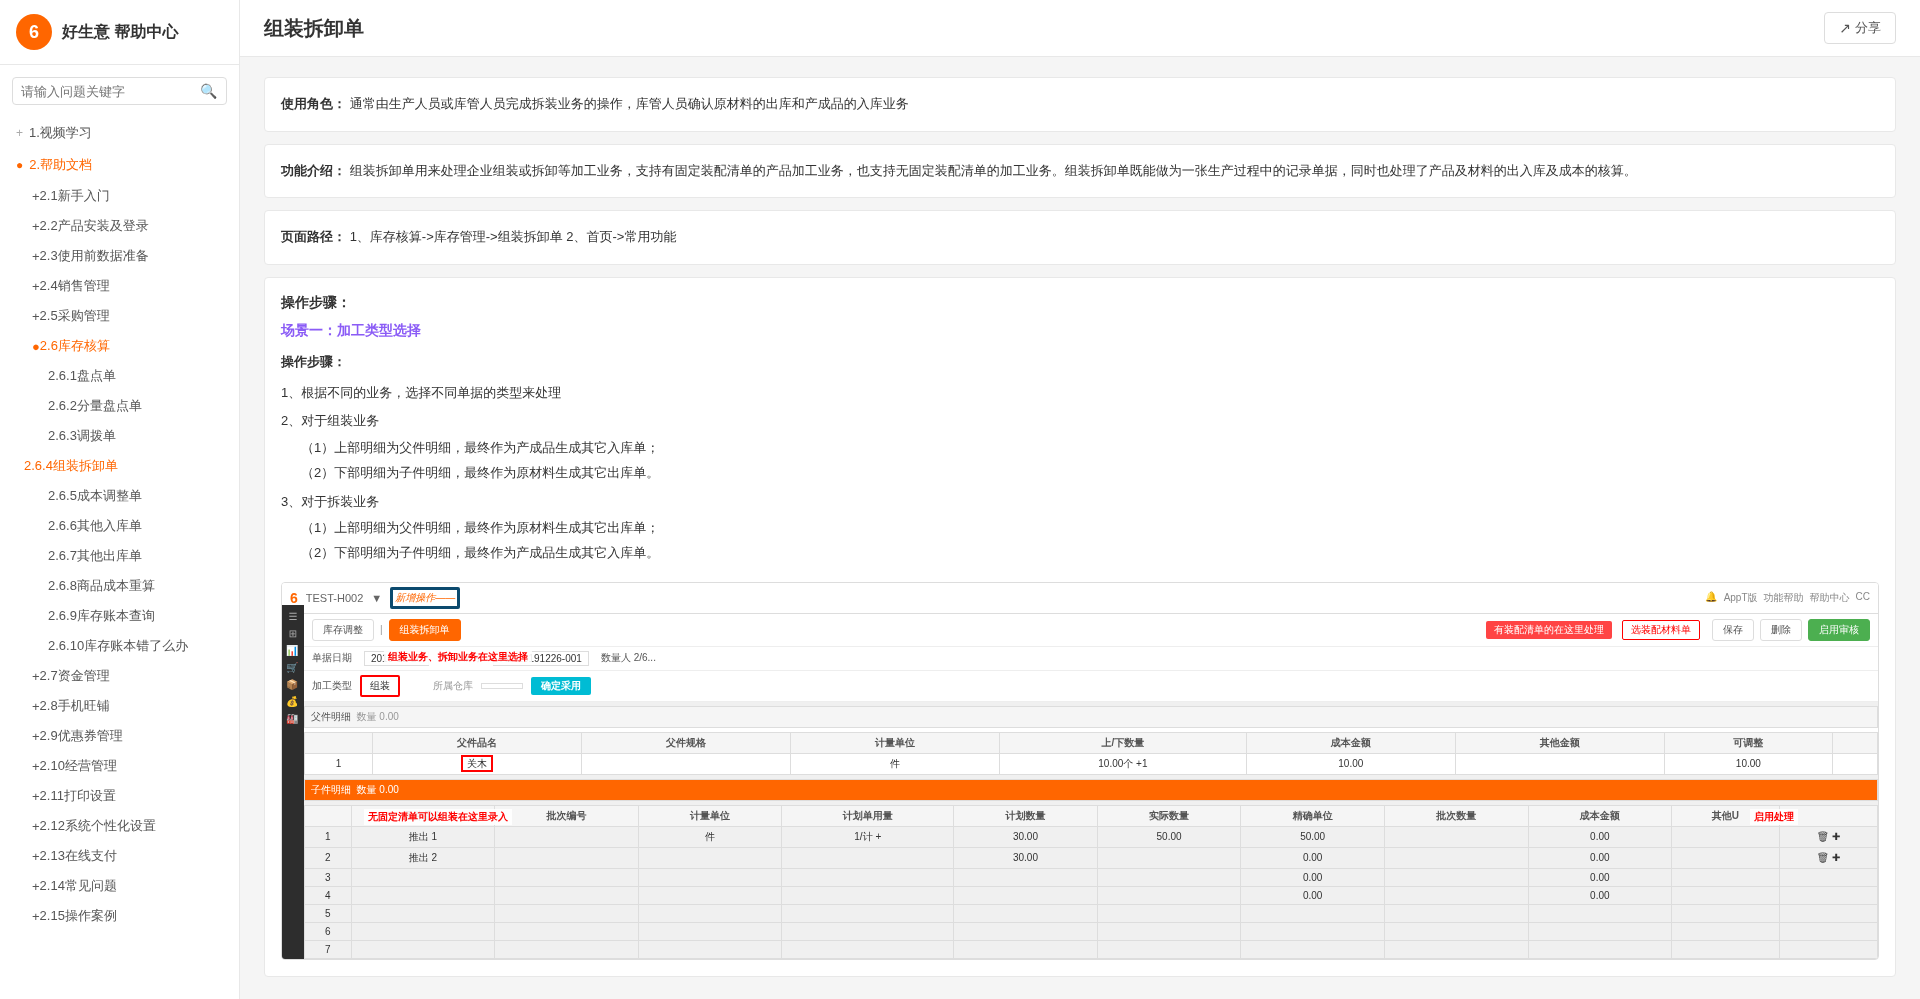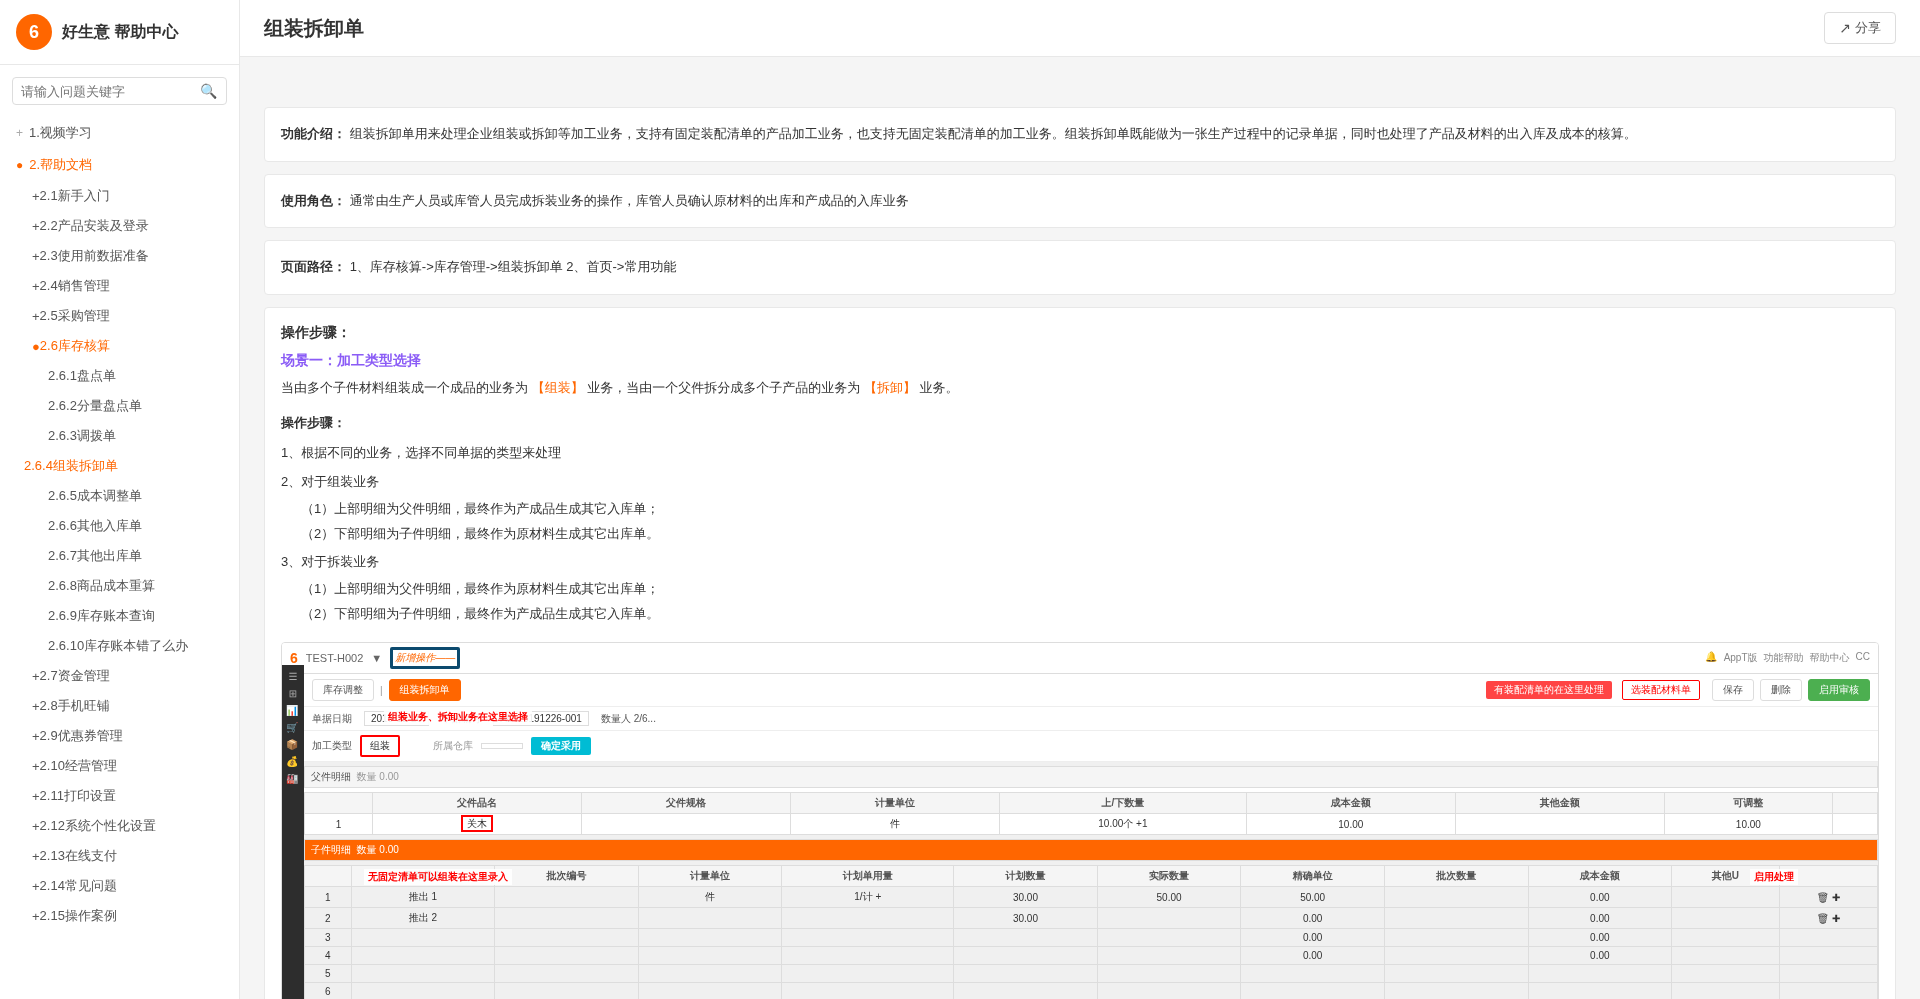--- a/index.html
+++ b/index.html
@@ -66,21 +66,20 @@
     }
     .nav-sub-item.active { color: #f60; font-weight: 500; }
 
     
     .main-content {
       flex: 1;
       display: flex;
       flex-direction: column;
       overflow: hidden;
       background: #f5f5f5;
-      gap: 30px;
     }
     .top-bar {
       background: #fff;
       border-bottom: 1px solid #e8e8e8;
       padding: 12px 24px;
       display: flex;
       align-items: center;
       justify-content: space-between;
     }
     .page-title-text {
@@ -326,53 +325,46 @@
     <button class="share-btn">
       <span style="font-size:14px;">↗</span>
       <span>分享</span>
     </button>
   </div>
 
   <div class="content-area">
 
     <div class="info-card">
       <span class="content-text">
+        <strong>使用角色：</strong>
+        <span>通常由生产人员或库管人员完成拆装业务的操作，库管人员确认原材料的出库和产成品的入库业务</span>
+      </span>
+    </div>
+
+    <div class="info-card">
+      <span class="content-text">
         <strong>功能介绍：</strong>
         <span>组装拆卸单用来处理企业组装或拆卸等加工业务，支持有固定装配清单的产品加工业务，也支持无固定装配清单的加工业务。组装拆卸单既能做为一张生产过程中的记录单据，同时也处理了产品及材料的出入库及成本的核算。</span>
-      </span>
-    </div>
-
-    <div class="info-card">
-      <span class="content-text">
-        <strong>使用角色：</strong>
-        <span>通常由生产人员或库管人员完成拆装业务的操作，库管人员确认原材料的出库和产成品的入库业务</span>
       </span>
     </div>
 
     <div class="info-card">
       <span class="content-text">
         <strong>页面路径：</strong>
         <span>1、库存核算-&gt;库存管理-&gt;组装拆卸单 2、首页-&gt;常用功能</span>
       </span>
     </div>
 
     <div style="background:#fff;border:1px solid #e8e8e8;border-radius:4px;padding:16px;margin-bottom:12px;">
       <div class="section-heading">操作步骤：</div>
 
       <div class="scene-heading">
         <span>场景一：加工类型选择</span>
       </div>
 
-      <div class="content-text">
-        <span>当由多个子件材料组装成一个成品的业务为</span>
-        <span class="highlight-orange">【组装】</span>
-        <span>业务，当由一个父件拆分成多个子产品的业务为</span>
-        <span class="highlight-orange">【拆卸】</span>
-        <span>业务。</span>
-      </div>
 
       <div class="content-text" style="margin-top:10px;">
         <div style="font-weight:bold;margin-bottom:6px;">操作步骤：</div>
         <div style="margin-bottom:4px;">1、根据不同的业务，选择不同单据的类型来处理</div>
         <div style="margin-bottom:2px;">2、对于组装业务</div>
         <div style="margin-left:20px;">
           <div>（1）上部明细为父件明细，最终作为产成品生成其它入库单；</div>
           <div>（2）下部明细为子件明细，最终作为原材料生成其它出库单。</div>
         </div>
         <div style="margin-top:4px;margin-bottom:2px;">3、对于拆装业务</div>

